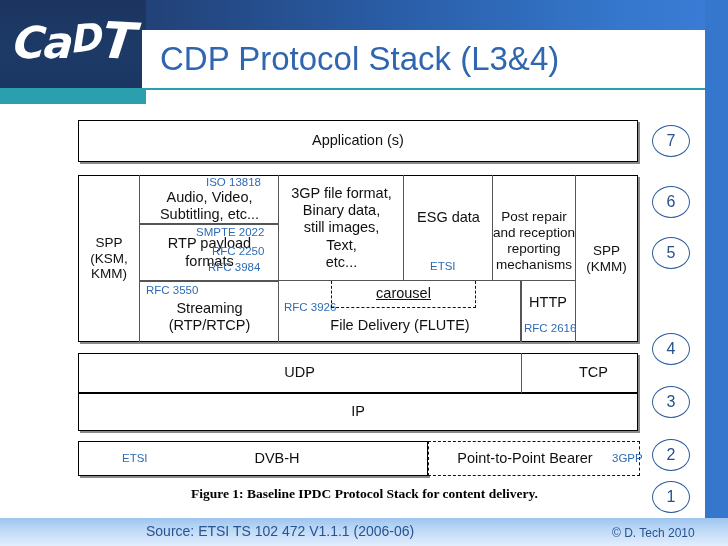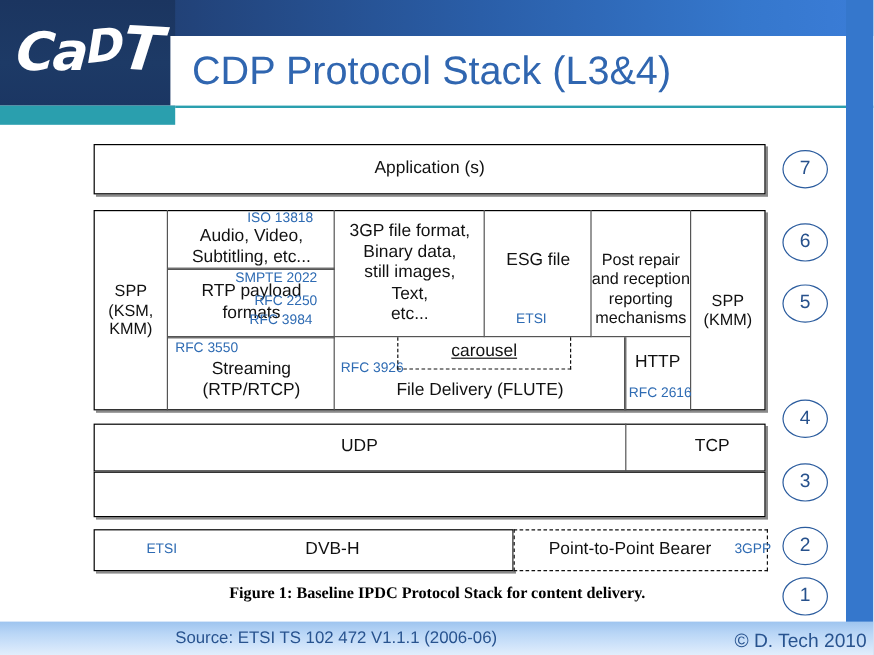--- a/index.html
+++ b/index.html
@@ -59,21 +59,21 @@
   .footer{
     position:absolute;left:0;top:518px;width:728px;height:28px;
     background:linear-gradient(180deg,#9ec4ef 0%,#b9d6f6 35%,#cfe3fa 70%,#e2eefc 100%);
   }
   .footer-src{
     position:absolute;left:146px;top:523px;
     font-size:14px;color:#28538f;white-space:nowrap;
   }
   .footer-cr{
     position:absolute;left:612px;top:526px;
-    font-size:16px;color:#28538f;white-space:nowrap;
+    font-size:12px;color:#28538f;white-space:nowrap;
   }
 
   
   #diagram{position:absolute;left:78px;top:118px;width:562px;height:400px;}
 
   .bx{
     position:absolute;box-sizing:border-box;
     border:1.2px solid #000;
     background:#ffffff;
     box-shadow:2px 2px 0 0 #8a8a8a;
@@ -179,21 +179,21 @@
     <div class="rfc" style="left:68px;top:166px;">RFC 3550</div>
 
     <div class="cell" style="left:201px;top:57px;width:125px;height:106px;border-top:none;border-left:none;"></div>
     <div class="lbl" style="left:201px;top:57px;width:125px;height:106px;">3GP file format,
 Binary data,
 still images,
 Text,
 etc...</div>
 
     <div class="cell" style="left:326px;top:57px;width:89px;height:106px;border-top:none;border-left:none;"></div>
-    <div class="lbl" style="left:326px;top:57px;width:89px;height:86px;">ESG file</div>
+    <div class="lbl" style="left:326px;top:57px;width:89px;height:86px;">ESG data</div>
     <div class="rfc" style="left:352px;top:142px;">ETSI</div>
 
     <div class="cell" style="left:415px;top:57px;width:82px;height:106px;border-top:none;border-left:none;border-right:none;"></div>
     <div class="lbl sm" style="left:413px;top:57px;width:86px;height:132px;">Post repair
 and reception
 reporting
 mechanisms</div>
 
     <div class="cell" style="left:201px;top:163px;width:242px;height:61px;border-left:none;border-bottom:none;border-top:none;"></div>
     <div class="rfc" style="left:206px;top:183px;">RFC 3926</div>
@@ -205,20 +205,21 @@
     <div class="cell" style="left:443px;top:163px;width:54px;height:61px;border-right:none;border-bottom:none;border-top:none;"></div>
     <div class="lbl" style="left:443px;top:170px;width:54px;height:30px;">HTTP</div>
     <div class="rfc" style="left:446px;top:204px;">RFC 2616</div>
 
     <div class="bx" style="left:0px;top:235px;width:560px;height:40px;"></div>
     <div class="cell" style="left:443px;top:235px;width:117px;height:40px;border-top:none;border-right:none;border-bottom:none;"></div>
     <div class="lbl" style="left:0px;top:235px;width:443px;height:40px;">UDP</div>
     <div class="lbl" style="left:443px;top:235px;width:117px;height:40px;padding-left:28px;">TCP</div>
 
     <div class="bx" style="left:0px;top:275px;width:560px;height:38px;"></div>
+    <div class="lbl" style="left:0px;top:275px;width:560px;height:38px;">IP</div>
 
     <div class="bx" style="left:0px;top:323px;width:350px;height:35px;"></div>
     <div class="lbl" style="left:0px;top:323px;width:350px;height:35px;padding-left:48px;">DVB-H</div>
     <div class="rfc" style="left:44px;top:334px;">ETSI</div>
 
     <div class="dashbox2" style="left:350px;top:323px;width:212px;height:35px;"></div>
     <div class="lbl" style="left:352px;top:323px;width:190px;height:35px;">Point-to-Point Bearer</div>
     <div class="rfc" style="left:534px;top:334px;">3GPP</div>
 
     <div class="caption" style="left:113px;top:368px;">Figure 1: Baseline IPDC Protocol Stack for content delivery.</div>

